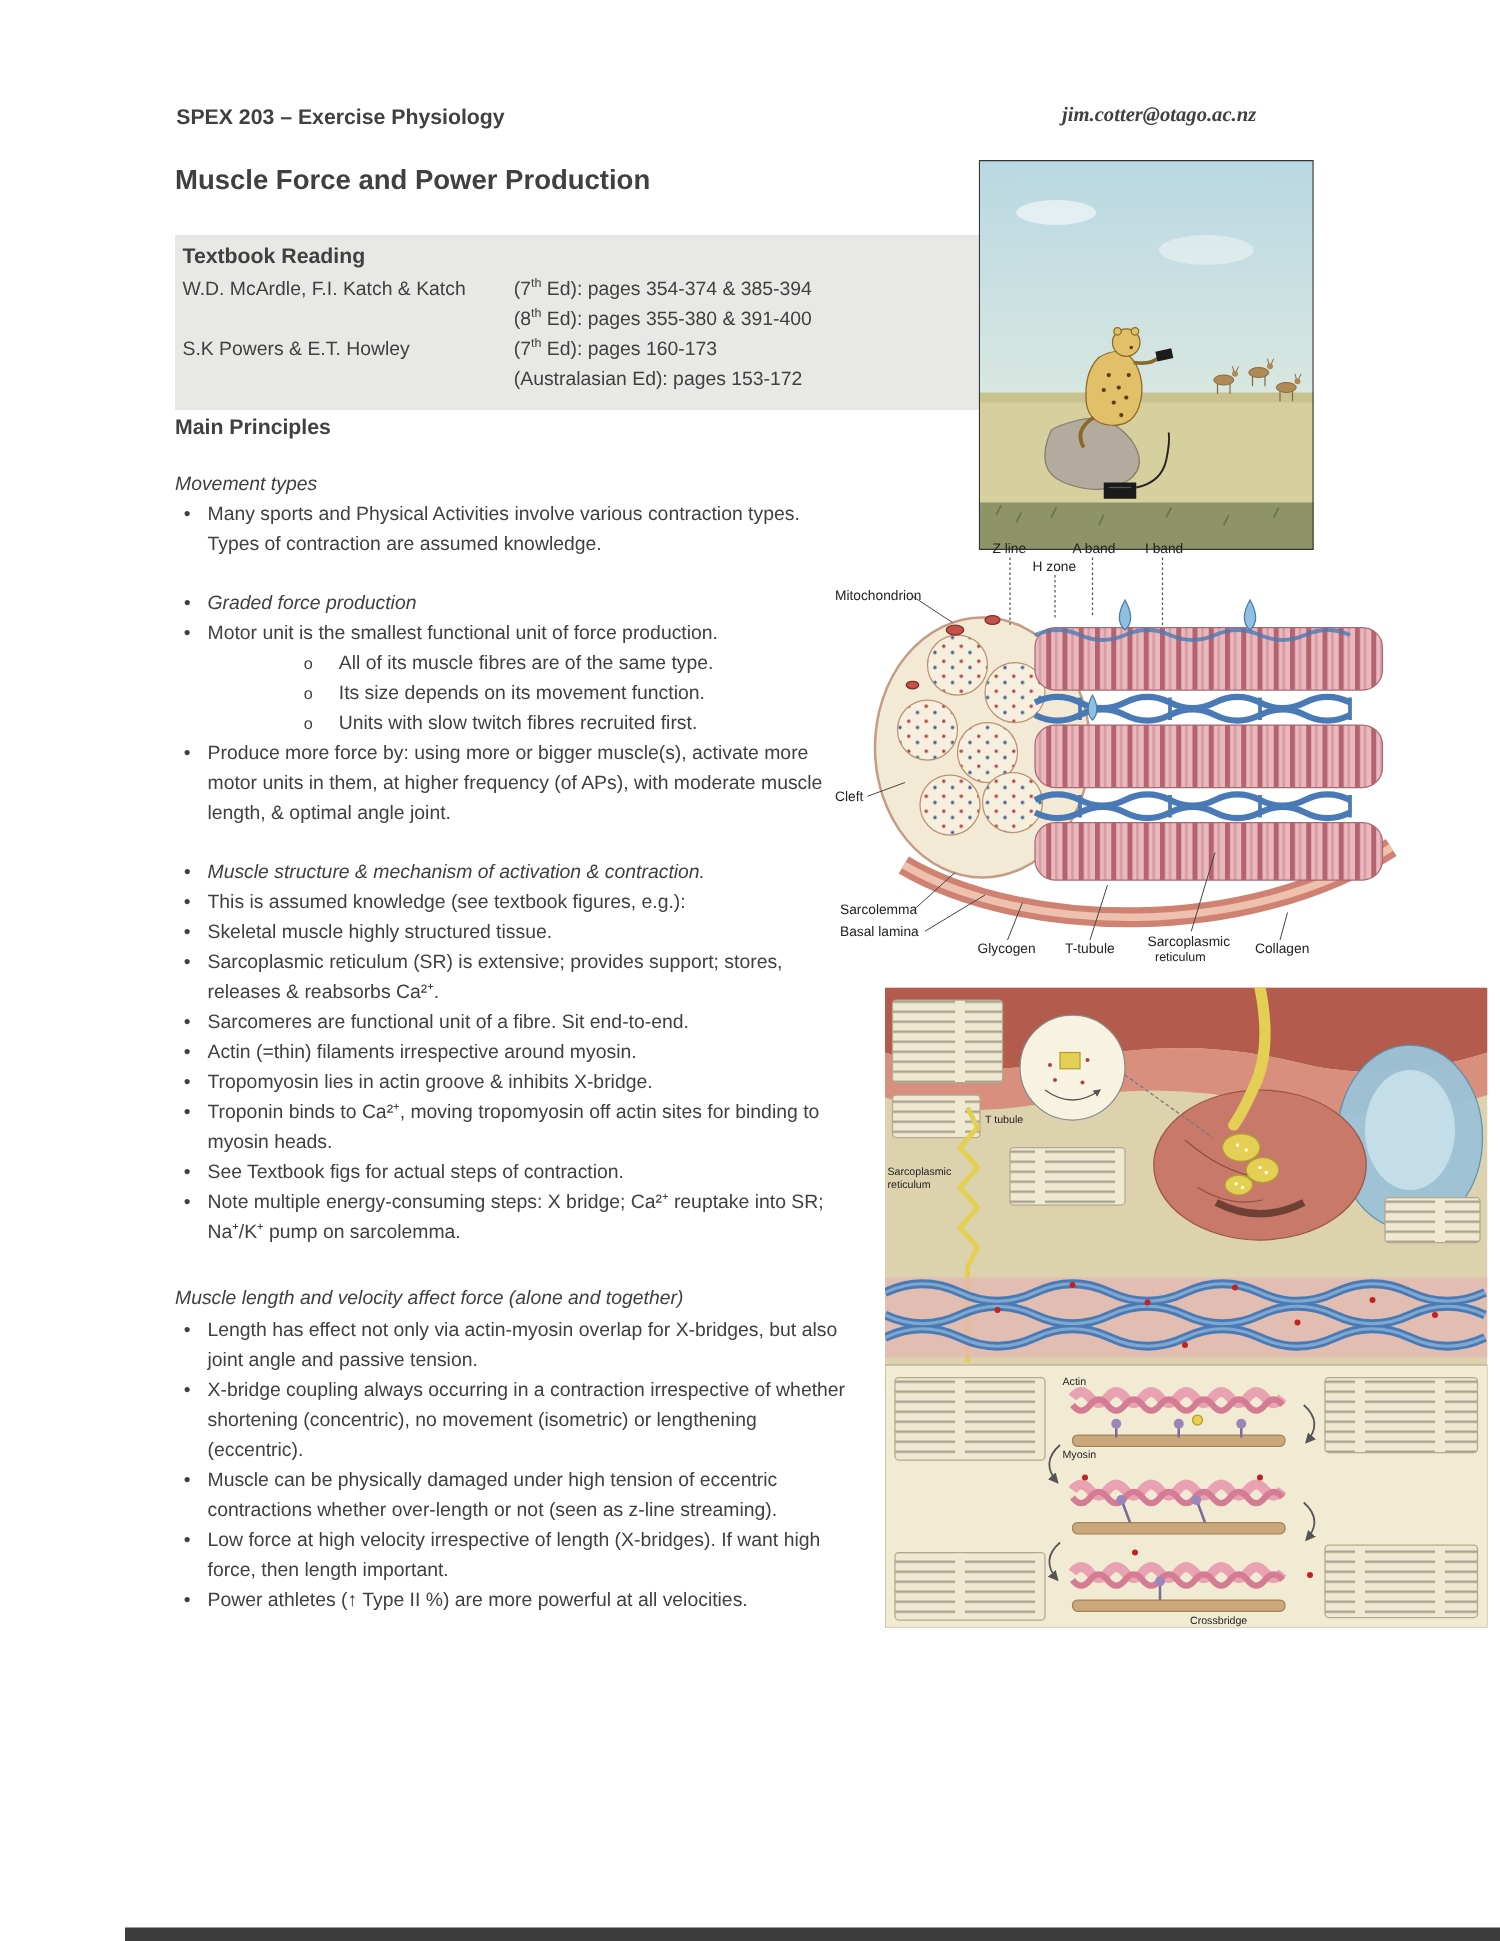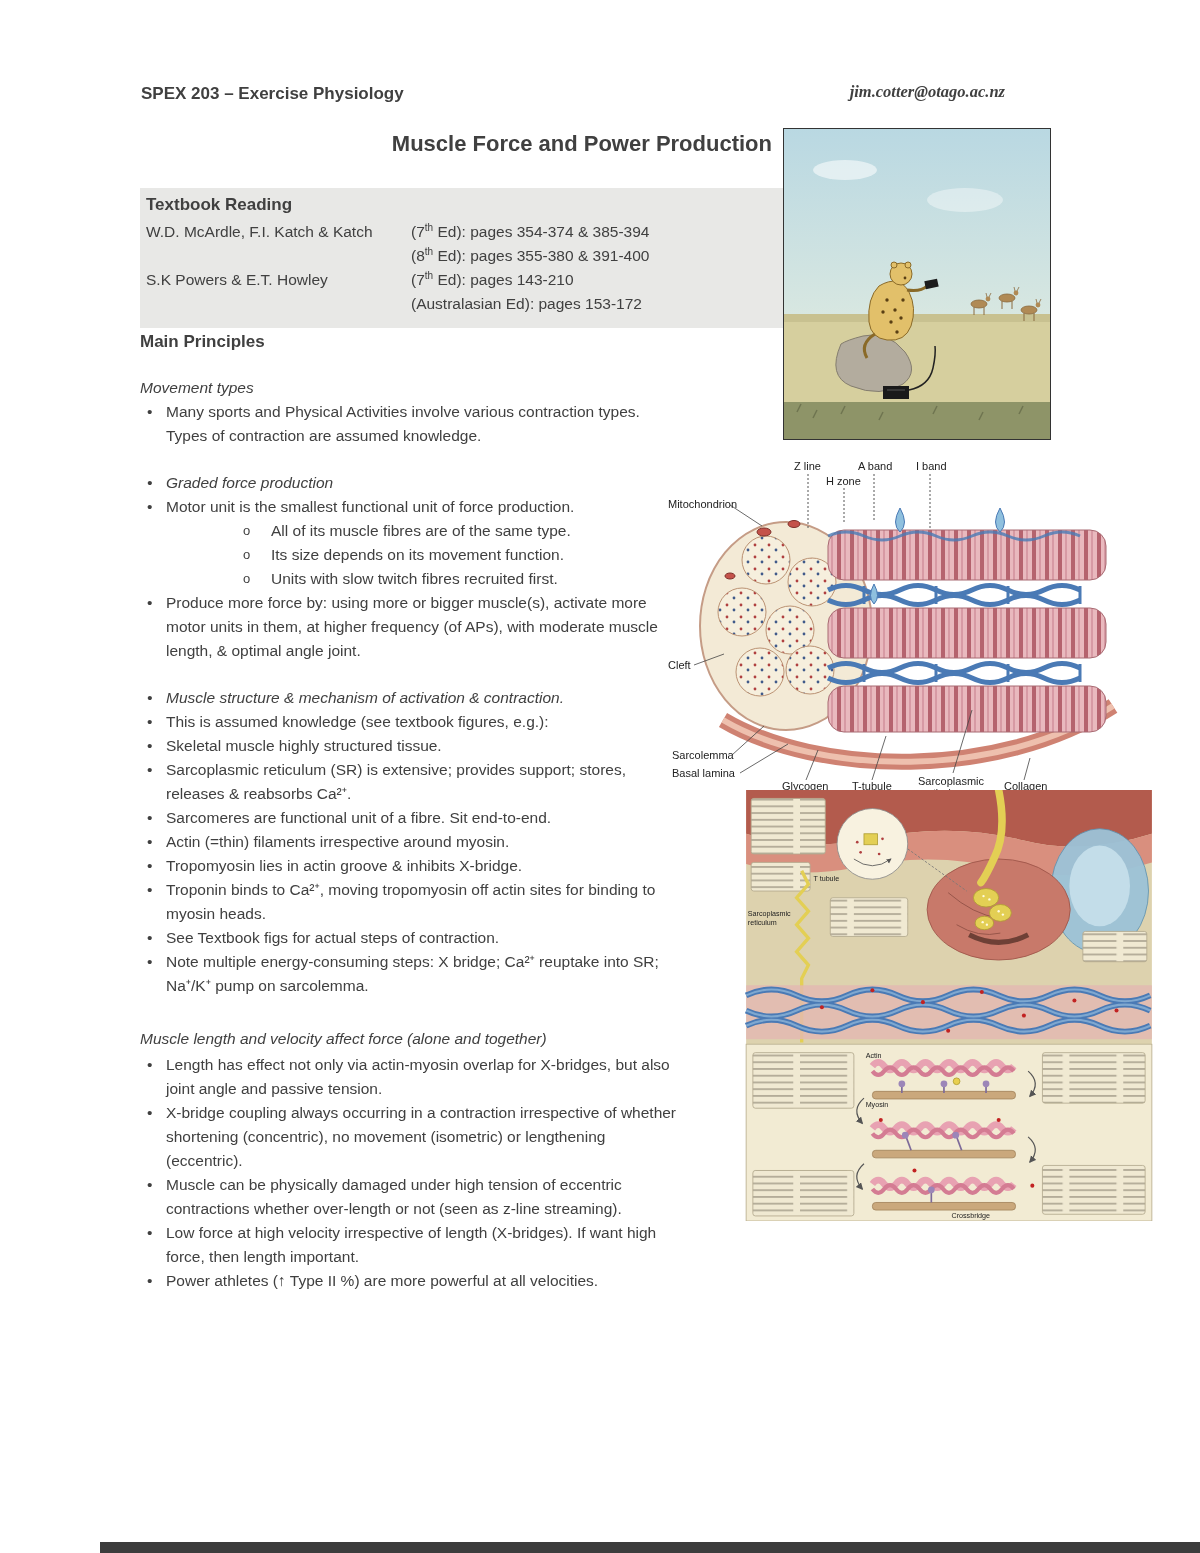--- a/index.html
+++ b/index.html
@@ -5,21 +5,21 @@
 <style>
   html,body{margin:0;padding:0;background:#ffffff;}
   .page{position:relative;width:1200px;height:1553px;background:#fff;overflow:hidden;
         font-family:"Liberation Sans",sans-serif;color:#404040;}
 
   .hdr-left{position:absolute;left:141px;top:84px;font-size:17px;font-weight:700;}
   .hdr-right{position:absolute;right:195px;top:82px;font-size:16.5px;font-style:italic;
              font-family:"Liberation Serif",serif;font-weight:bold;}
 
   .doc-title{position:absolute;left:140px;top:131px;width:632px;margin:0;
-             text-align:right;font-size:22px;font-weight:700;}
+             text-align:left;font-size:22px;font-weight:700;}
 
   .textbook{position:absolute;left:140px;top:188px;width:680px;box-sizing:border-box;
             background:#e8e8e6;padding:7px 10px 12px 6px;}
   .textbook h2{margin:0 0 5px 0;font-size:17px;font-weight:700;}
   .tb-row{display:flex;font-size:15.5px;line-height:24px;}
   .tb-author{width:265px;flex:none;}
   .tb-ed{flex:1;}
   .tb-ed sup{font-size:10px;line-height:0;}
 
   .content{position:absolute;left:140px;top:330px;width:540px;font-size:15.5px;line-height:24px;}
@@ -27,22 +27,22 @@
   .ih{font-style:italic;margin:0;}
   .blk{position:relative;padding-left:26px;margin:0;}
   .blk.b::before{content:"\2022";position:absolute;left:7px;}
   .blk.i{font-style:italic;}
   .blk.s{padding-left:131px;}
   .blk.s::before{content:"o";position:absolute;left:103px;font-size:13px;}
   .gap{margin-top:23px;}
   .gap2{margin-top:29px;margin-bottom:2px;}
 
   .cartoon{position:absolute;left:783px;top:128px;width:268px;height:312px;}
-  .fig1{position:absolute;left:668px;top:458px;width:466px;height:342px;}
-  .fig2{position:absolute;left:708px;top:790px;width:482px;height:431px;}
+  .fig1{position:absolute;left:668px;top:430px;width:466px;height:342px;}
+  .fig2{position:absolute;left:708px;top:790px;width:482px;height:512px;}
   .cartoon svg,.fig1 svg,.fig2 svg{display:block;width:100%;height:100%;}
   svg text{font-family:"Liberation Sans",sans-serif;fill:#222;}
 
   .footer-bar{position:absolute;left:100px;top:1542px;width:1100px;height:11px;background:#3c3c3c;}
 </style>
 </head>
 <body>
 
 <div class="page">
 
@@ -56,21 +56,21 @@
     <div class="tb-row">
       <span class="tb-author">W.D. McArdle, F.I. Katch &amp; Katch</span>
       <span class="tb-ed"><span>(7</span><sup>th</sup><span> Ed): pages 354-374 &amp; 385-394</span></span>
     </div>
     <div class="tb-row">
       <span class="tb-author"></span>
       <span class="tb-ed"><span>(8</span><sup>th</sup><span> Ed): pages 355-380 &amp; 391-400</span></span>
     </div>
     <div class="tb-row">
       <span class="tb-author">S.K Powers &amp; E.T. Howley</span>
-      <span class="tb-ed"><span>(7</span><sup>th</sup><span> Ed): pages 143-210</span></span>
+      <span class="tb-ed"><span>(7</span><sup>th</sup><span> Ed): pages 160-173</span></span>
     </div>
     <div class="tb-row">
       <span class="tb-author"></span>
       <span class="tb-ed"><span>(Australasian Ed): pages 153-172</span><sup></sup><span></span></span>
     </div>
   </section>
 
   <section class="content">
     <h2 class="main-h">Main Principles</h2>
 

